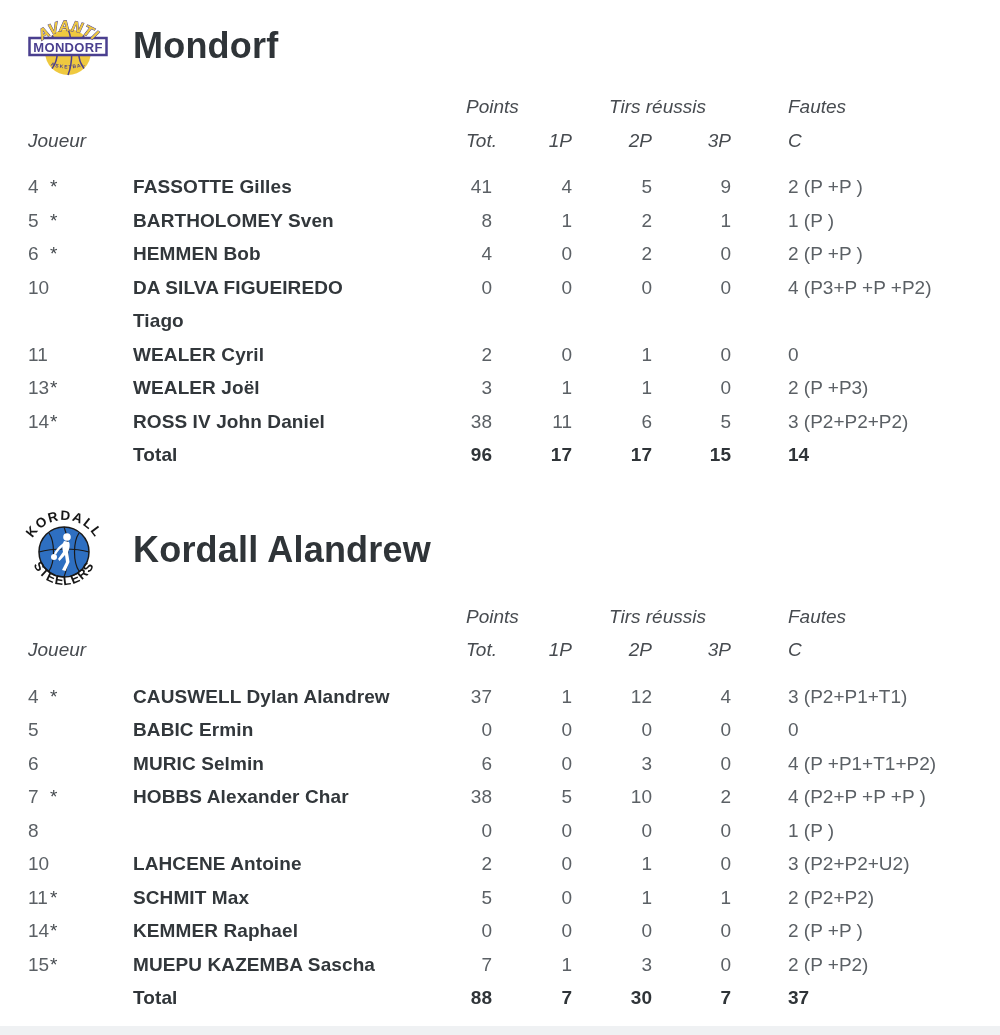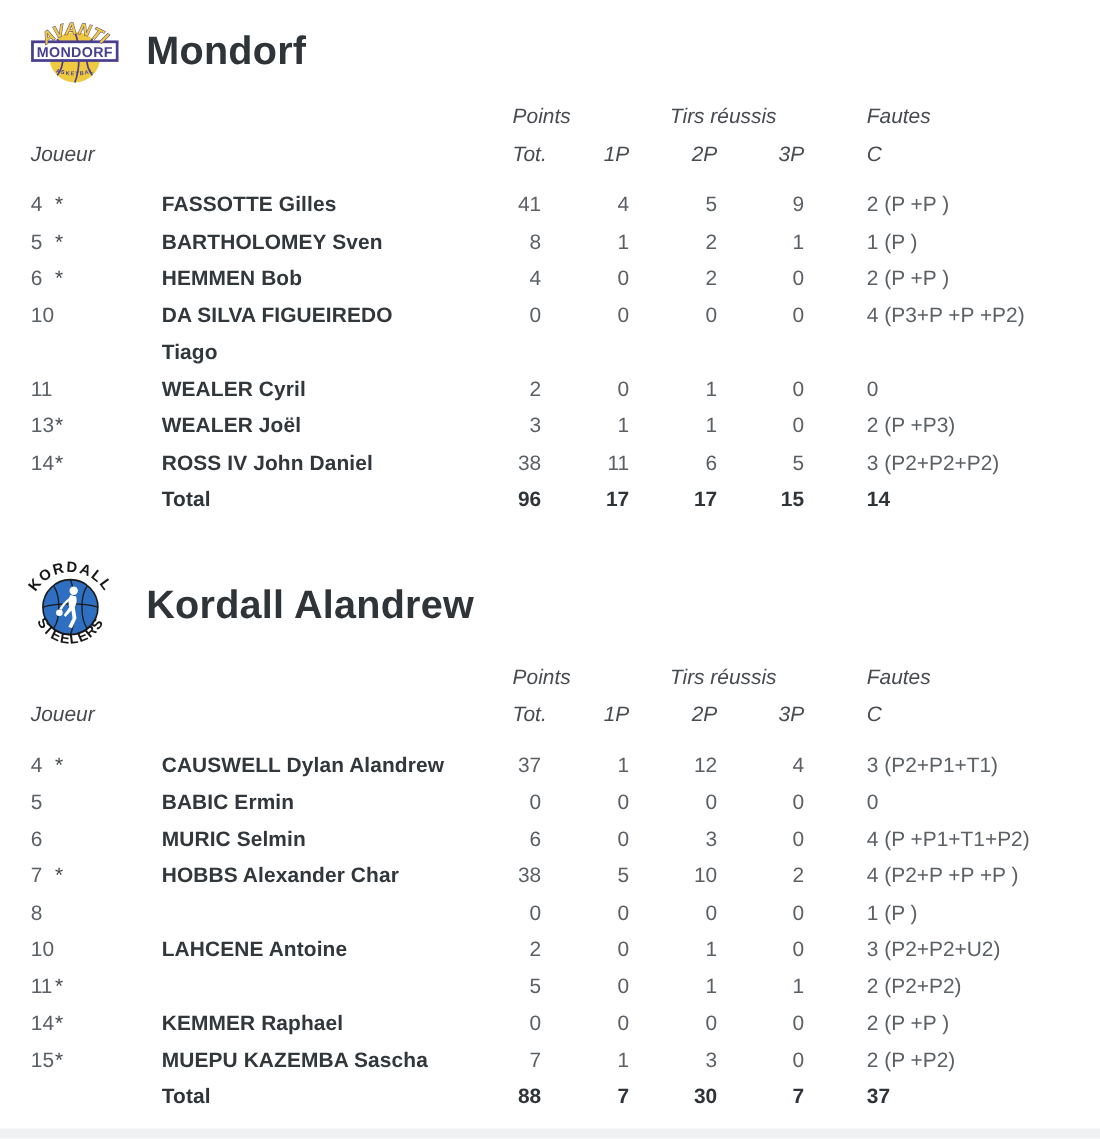--- a/index.html
+++ b/index.html
@@ -38,21 +38,21 @@
   .c-p1{grid-column:4;text-align:right;}
   .c-p2{grid-column:5;text-align:right;}
   .c-p3{grid-column:6;text-align:right;}
   .c-f{grid-column:7;padding-left:57px;text-align:left;}
 
   .trow .jersey{grid-column:1;color:#5B6065;}
   .jersey .num{display:inline-block;min-width:22px;}
   .jersey .star{color:#43484D;}
   .trow .pname{
     grid-column:2;color:#32373B;font-weight:600;white-space:pre-line;
-    letter-spacing:0.1px;padding-right:10px;margin-left:14px;
+    letter-spacing:0.1px;padding-right:10px;
   }
   .trow .v{color:#5B6065;}
   .trow .vt{grid-column:3;text-align:right;}
   .trow .v1{grid-column:4;text-align:right;}
   .trow .v2{grid-column:5;text-align:right;}
   .trow .v3{grid-column:6;text-align:right;}
   .trow .vf{grid-column:7;padding-left:57px;white-space:nowrap;}
 
   .trow.total .pname,.trow.total .v{color:#2F3438;font-weight:700;}
 
@@ -276,20 +276,21 @@
         <div class="jersey"><div class="num" style="display: inline-block;">10</div><div class="star" style="display: inline-block;"></div></div>
         <div class="pname">LAHCENE Antoine</div>
         <div class="v vt">2</div>
         <div class="v v1">0</div>
         <div class="v v2">1</div>
         <div class="v v3">0</div>
         <div class="v vf">3 (P2+P2+U2)</div>
       </div>
       <div class="grid trow">
         <div class="jersey"><div class="num" style="display: inline-block;">11</div><div class="star" style="display: inline-block;">*</div></div>
+        <div class="pname">SCHMIT Max</div>
         <div class="v vt">5</div>
         <div class="v v1">0</div>
         <div class="v v2">1</div>
         <div class="v v3">1</div>
         <div class="v vf">2 (P2+P2)</div>
       </div>
       <div class="grid trow">
         <div class="jersey"><div class="num" style="display: inline-block;">14</div><div class="star" style="display: inline-block;">*</div></div>
         <div class="pname">KEMMER Raphael</div>
         <div class="v vt">0</div>

